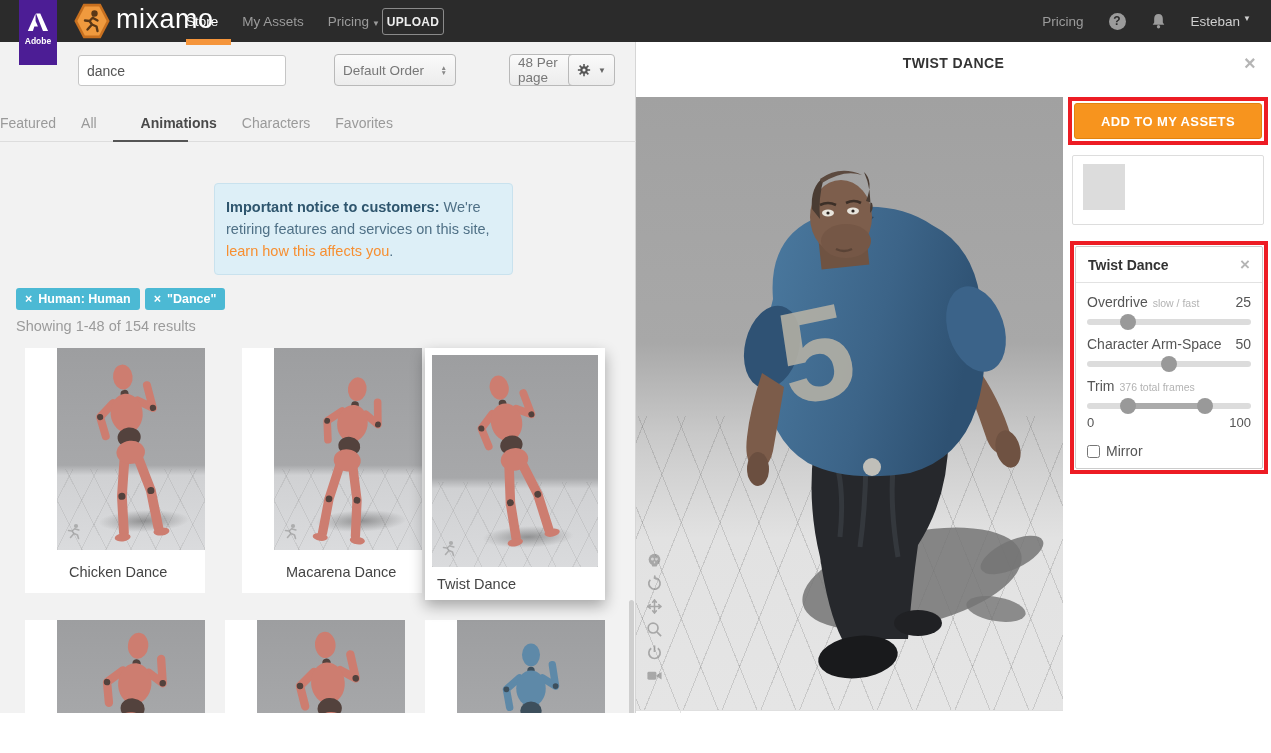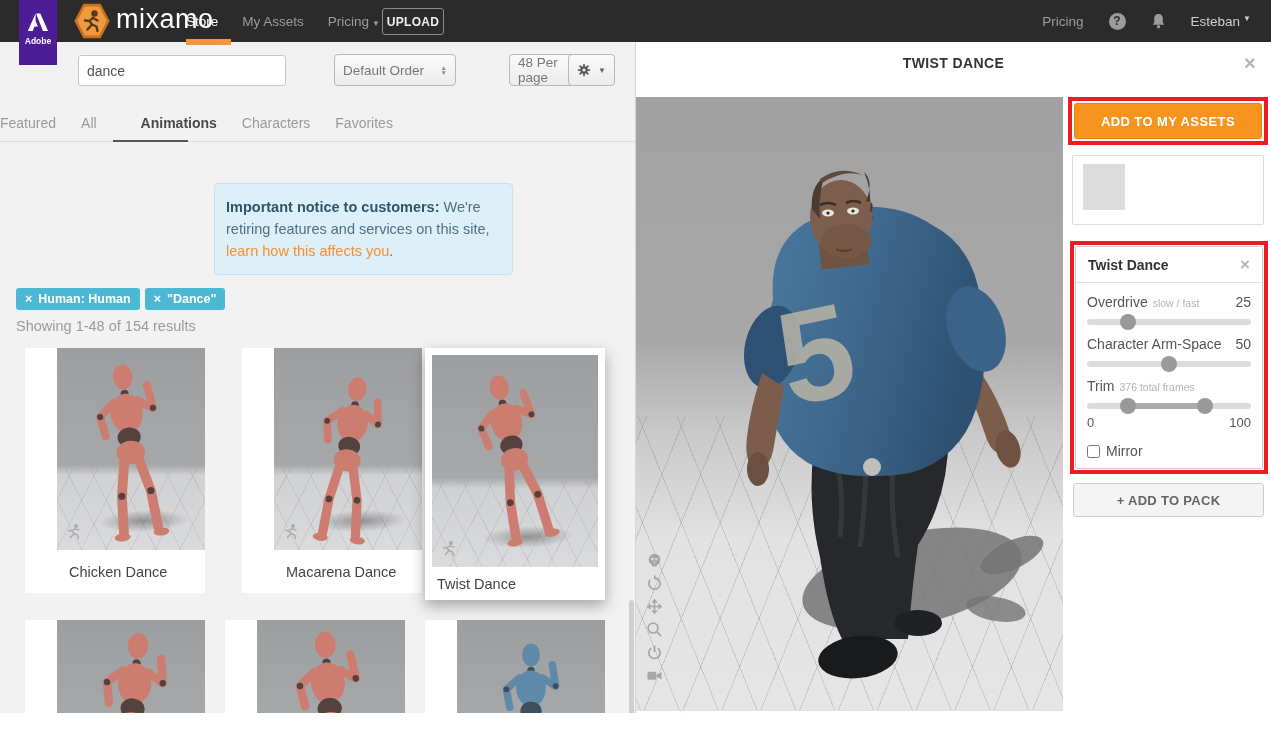--- a/index.html
+++ b/index.html
@@ -480,15 +480,14 @@
     <div class="minmax">
       <span>0</span>
       <span>100</span>
     </div>
     <div class="mirror-row">
       <input type="checkbox" style="">
       <span>Mirror</span>
     </div>
   </div>
 
-  <div class="add-pack">+ ADD TO PACK</div>
 
 </div>
 
 </body></html>

